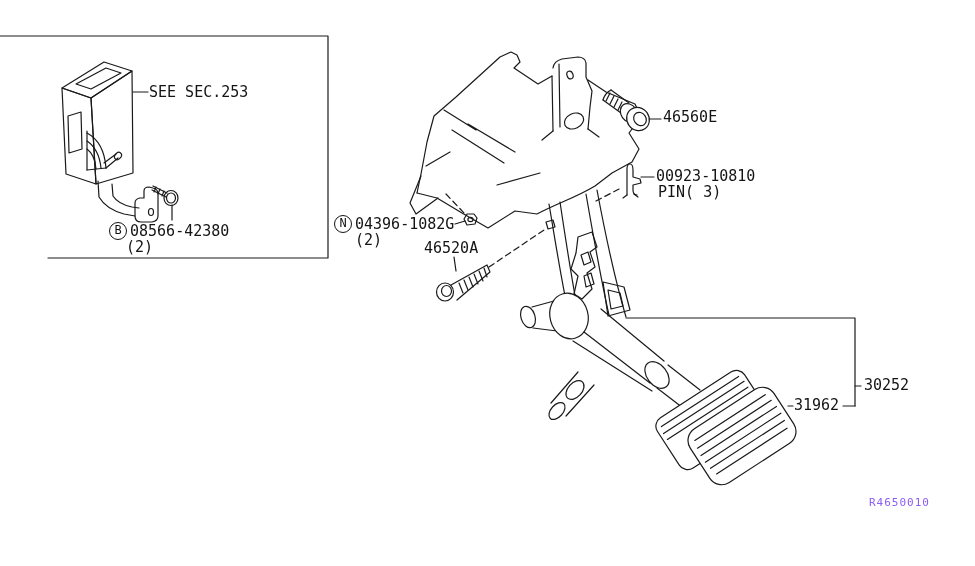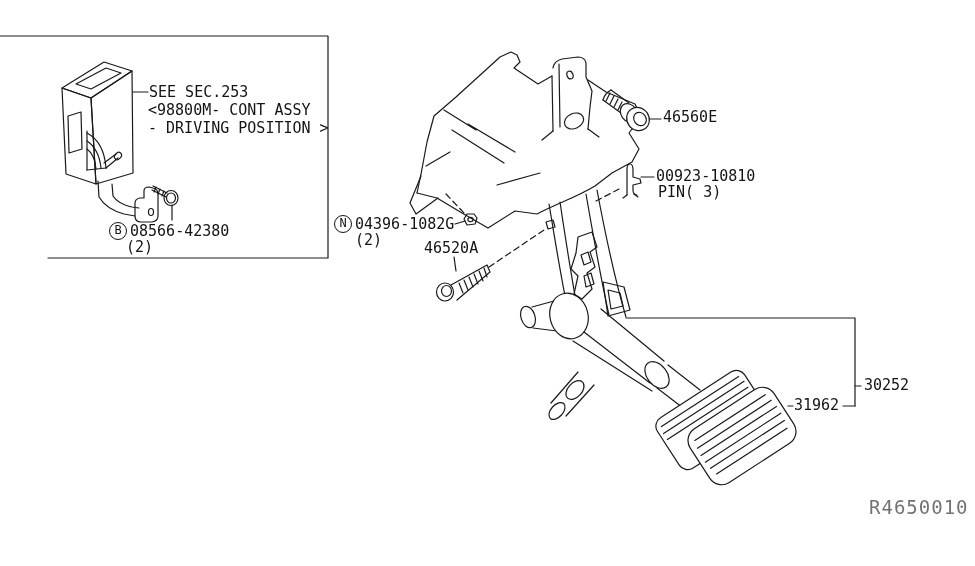--- a/index.html
+++ b/index.html
@@ -25,22 +25,22 @@
     border:1.5px solid #141414;
     border-radius:50%;
     box-sizing:border-box;
     font-size:12px;
     line-height:15px;
     text-align:center;
     color:#141414;
   }
   .ref{
     position:absolute;
-    font-size:19px;
-    color:#737373;
+    font-size:11px;
+    color:#8b5cf6;
     letter-spacing:1px;
   }
 </style>
 </head>
 <body>
 
 <div id="canvas">
 
   <svg id="artwork" width="975" height="566" viewBox="0 0 975 566" fill="none" stroke="#1a1a1a" stroke-width="1.2" stroke-linecap="round" stroke-linejoin="round">
 
@@ -168,22 +168,20 @@
     </g>
 
     <g stroke-dasharray="6 4">
       <path d="M446,194 L466,215"></path>
       <path d="M489,267 L547,228"></path>
       <path d="M596,201 L621,188"></path>
     </g>
   </svg>
 
   <div class="lbl" style="left:149px;top:85px">SEE SEC.253</div>
-  <div class="lbl" style="left:148px;top:103px">&lt;98800M- CONT ASSY</div>
-  <div class="lbl" style="left:148px;top:121px">- DRIVING POSITION &gt;</div>
 
   <div class="badge" style="left:109px;top:222px">B</div>
   <div class="lbl" style="left:130px;top:224px">08566-42380</div>
   <div class="lbl" style="left:126px;top:240px">(2)</div>
 
   <div class="badge" style="left:334px;top:215px">N</div>
   <div class="lbl" style="left:355px;top:217px">04396-1082G</div>
   <div class="lbl" style="left:355px;top:233px">(2)</div>
 
   <div class="lbl" style="left:424px;top:241px">46520A</div>

